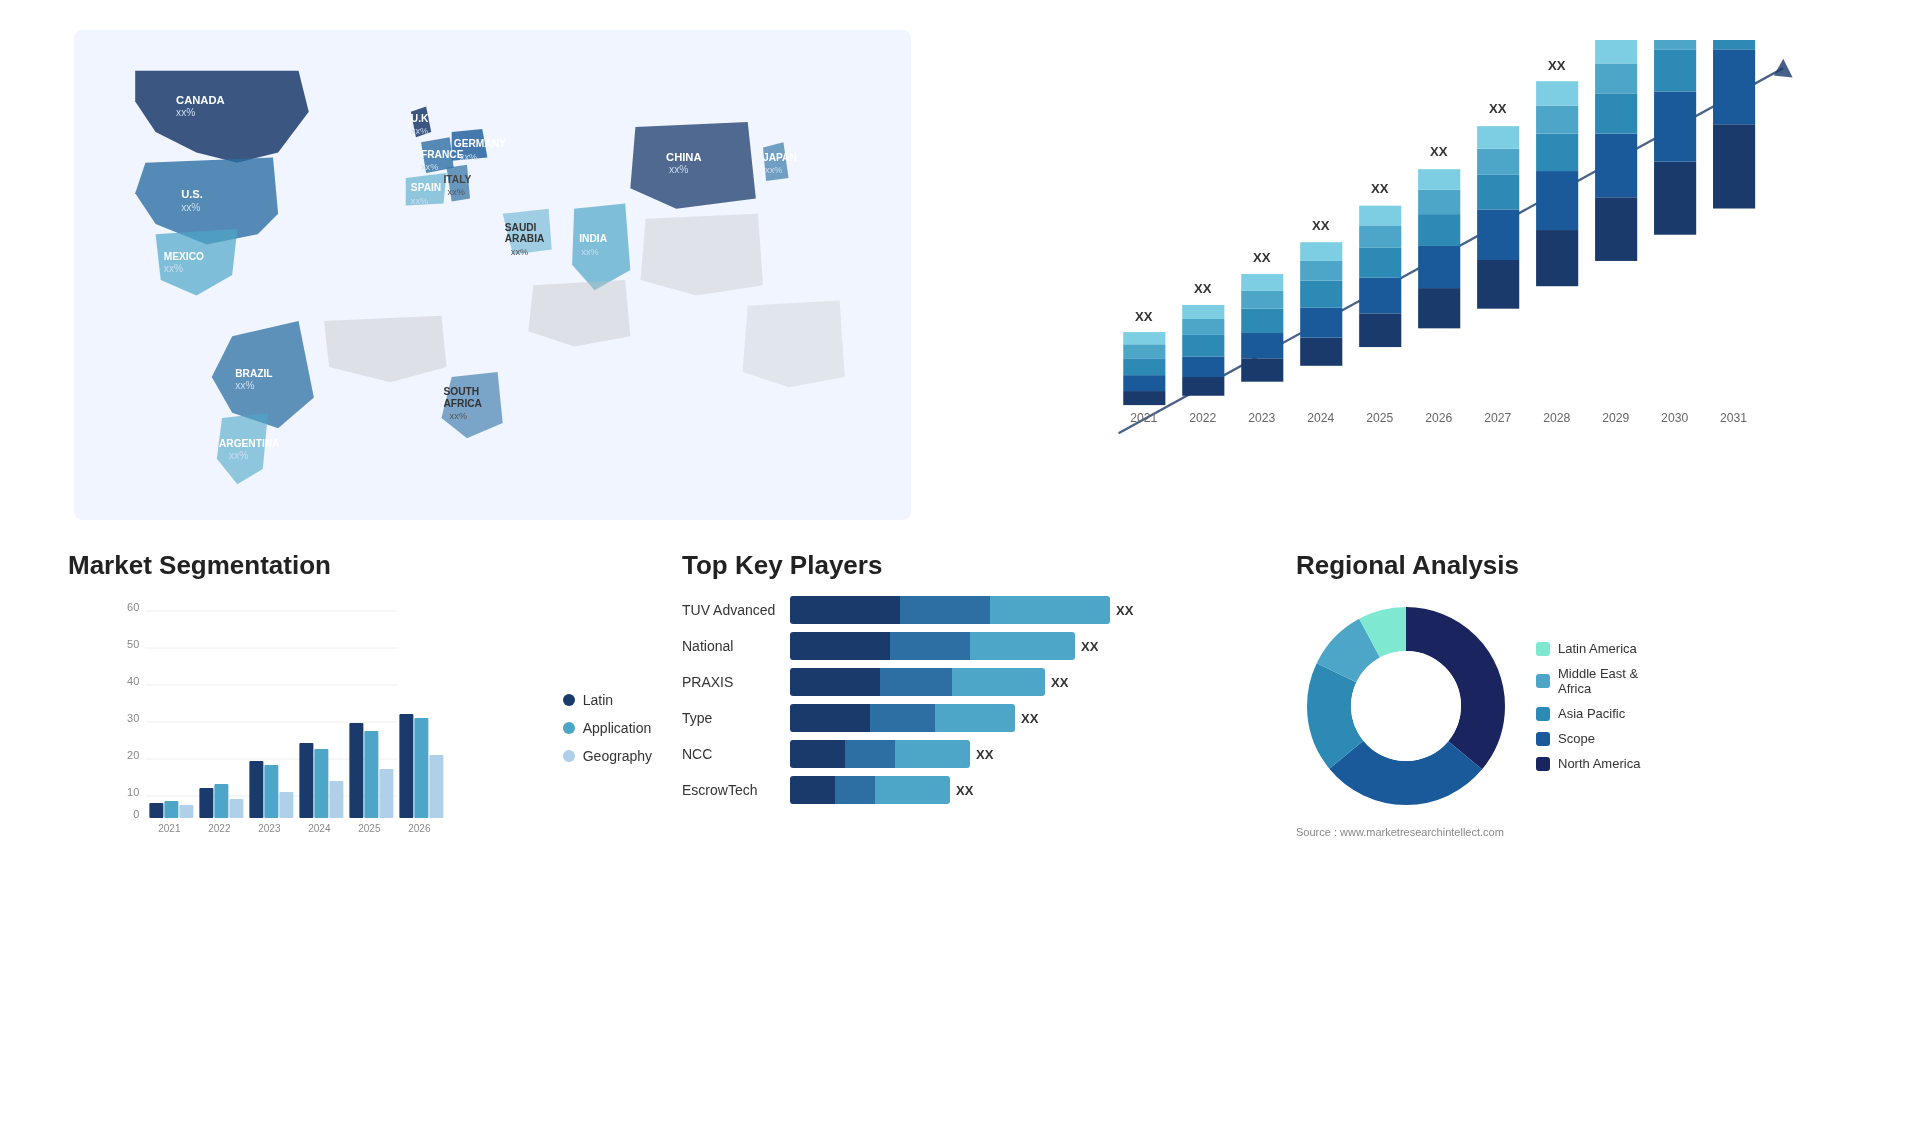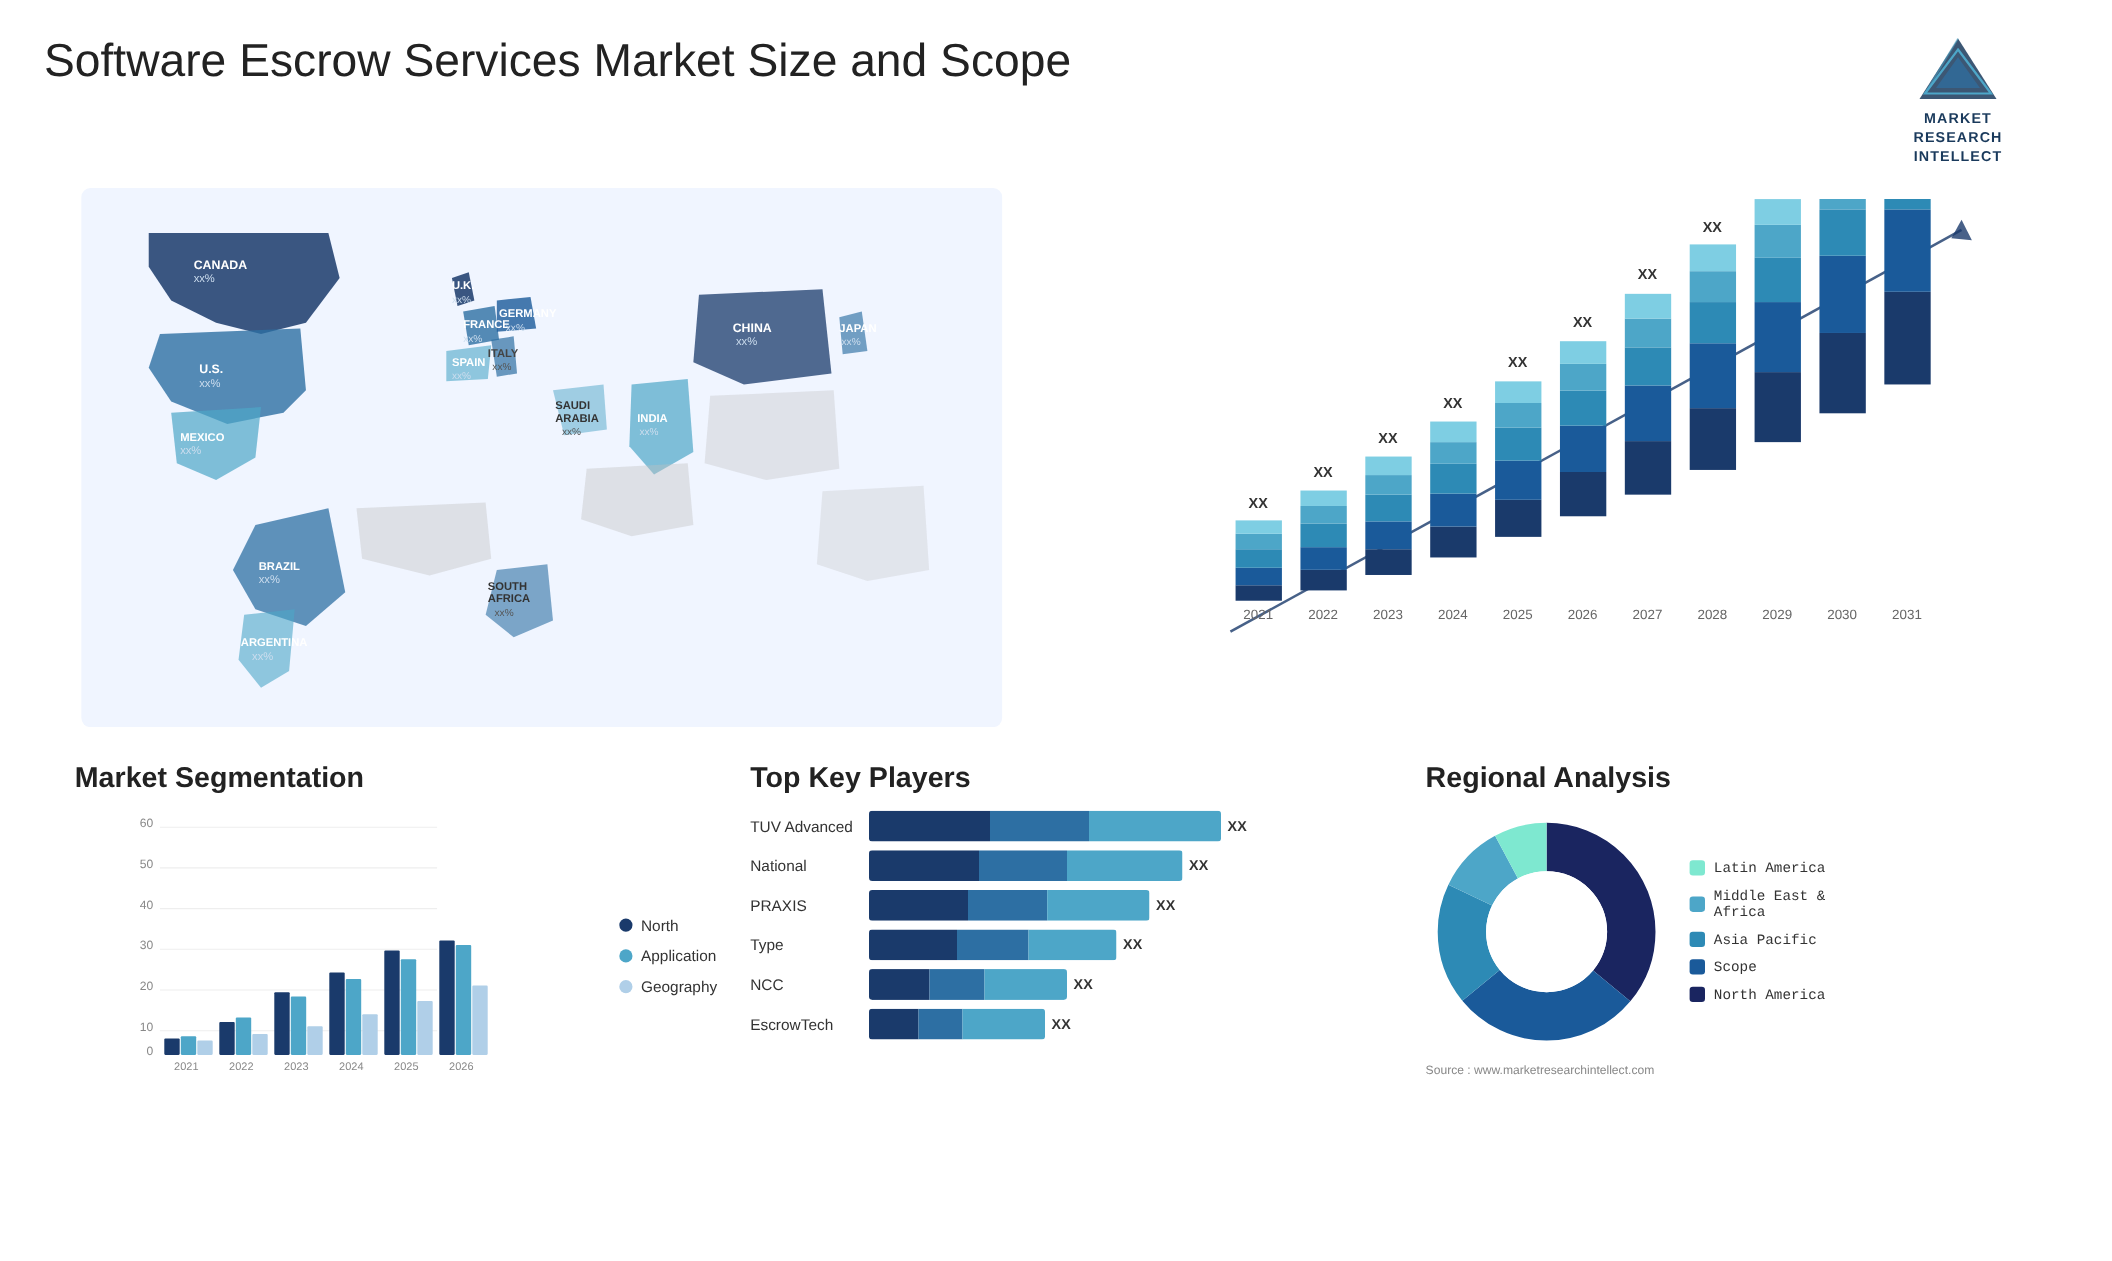--- a/index.html
+++ b/index.html
@@ -112,21 +112,20 @@
       font-weight: 600;
     }
 
     
     .regional-section { }
     .donut-area {
       display: flex;
       align-items: center;
       gap: 20px;
       margin-top: 10px;
-      font-family: Liberation Mono, monospace;
     }
     .regional-legend {
       display: flex;
       flex-direction: column;
       gap: 10px;
     }
     .reg-legend-item {
       display: flex;
       align-items: center;
       gap: 8px;
@@ -145,33 +144,20 @@
       font-size: 11px;
       color: #888;
       margin-top: 10px;
     }
   </style>
 </head>
 <body>
 
 <div class="page-container">
 
-  <div class="header">
-    <h1 class="page-title">Software Escrow Services Market Size and Scope</h1>
-    <div class="logo-area">
-
-      <svg class="logo-icon" viewBox="0 0 80 70" xmlns="http://www.w3.org/2000/svg">
-        <polygon points="40,5 75,60 5,60" fill="#1a3a5c" opacity="0.85"></polygon>
-        <polygon points="40,15 70,55 10,55" fill="none" stroke="#4da6c8" stroke-width="2"></polygon>
-        <polygon points="40,22 60,50 20,50" fill="#2d6fa3" opacity="0.7"></polygon>
-        <line x1="40" y1="5" x2="10" y2="55" stroke="#4da6c8" stroke-width="1.5" opacity="0.5"></line>
-      </svg>
-      <div class="logo-text">MARKET<br>RESEARCH<br>INTELLECT</div>
-    </div>
-  </div>
 
   <div style="display:grid; grid-template-columns: 1fr 1fr; gap:30px; height:490px; margin-bottom:30px;">
 
     <div style="position:relative; height:490px;">
       <svg viewBox="0 0 820 480" width="100%" height="100%" xmlns="http://www.w3.org/2000/svg">
 
         <rect width="820" height="480" fill="#f0f5ff" rx="8"></rect>
 
         <path d="M60,40 L220,40 L230,80 L200,120 L160,130 L120,120 L80,100 L60,70 Z" fill="#1a3a6b" opacity="0.85"></path>
 
@@ -403,21 +389,21 @@
             <rect x="282" y="118" width="14" height="104" fill="#1a3a6b" rx="1"></rect>
             <rect x="297" y="122" width="14" height="100" fill="#4da6c8" rx="1"></rect>
             <rect x="312" y="159" width="14" height="63" fill="#b0cfe8" rx="1"></rect>
             <text x="302" y="236" font-family="Arial" font-size="10" fill="#888" text-anchor="middle">2026</text>
           </svg>
         </div>
 
         <div style="display:flex; flex-direction:column; justify-content:center; gap:12px; padding-top:20px;">
           <div class="legend-item">
             <div class="legend-dot" style="background:#1a3a6b;"></div>
-            <span>North</span>
+            <span>Latin</span>
           </div>
           <div class="legend-item">
             <div class="legend-dot" style="background:#4da6c8;"></div>
             <span>Application</span>
           </div>
           <div class="legend-item">
             <div class="legend-dot" style="background:#b0cfe8;"></div>
             <span>Geography</span>
           </div>
         </div>

